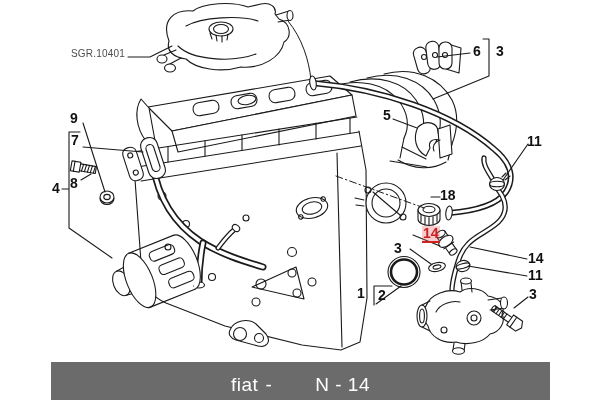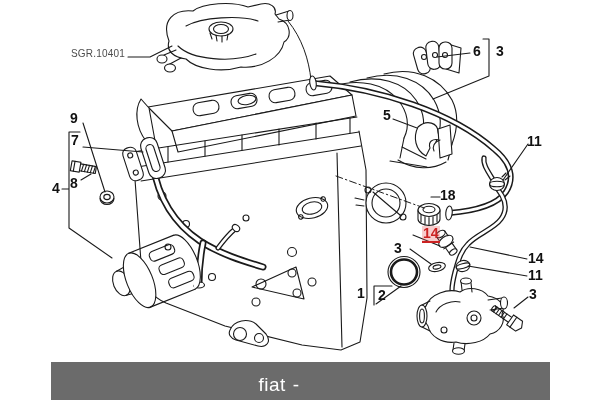--- a/index.html
+++ b/index.html
@@ -277,15 +277,16 @@
 <div class="callout" style="left:528px;top:251px">14</div>
 <div class="callout" style="left:528px;top:268px">11</div>
 <div class="callout" style="left:357px;top:286px">1</div>
 <div class="callout" style="left:378px;top:288px">2</div>
 <div class="callout" style="left:529px;top:287px">3</div>
 
 <div class="footer">
   <span>fiat</span>
   <span class="sep">-</span>
   <span class="gap"></span>
+  <span>N - 14</span>
 </div>
 
 </div>
 
 </body></html>

